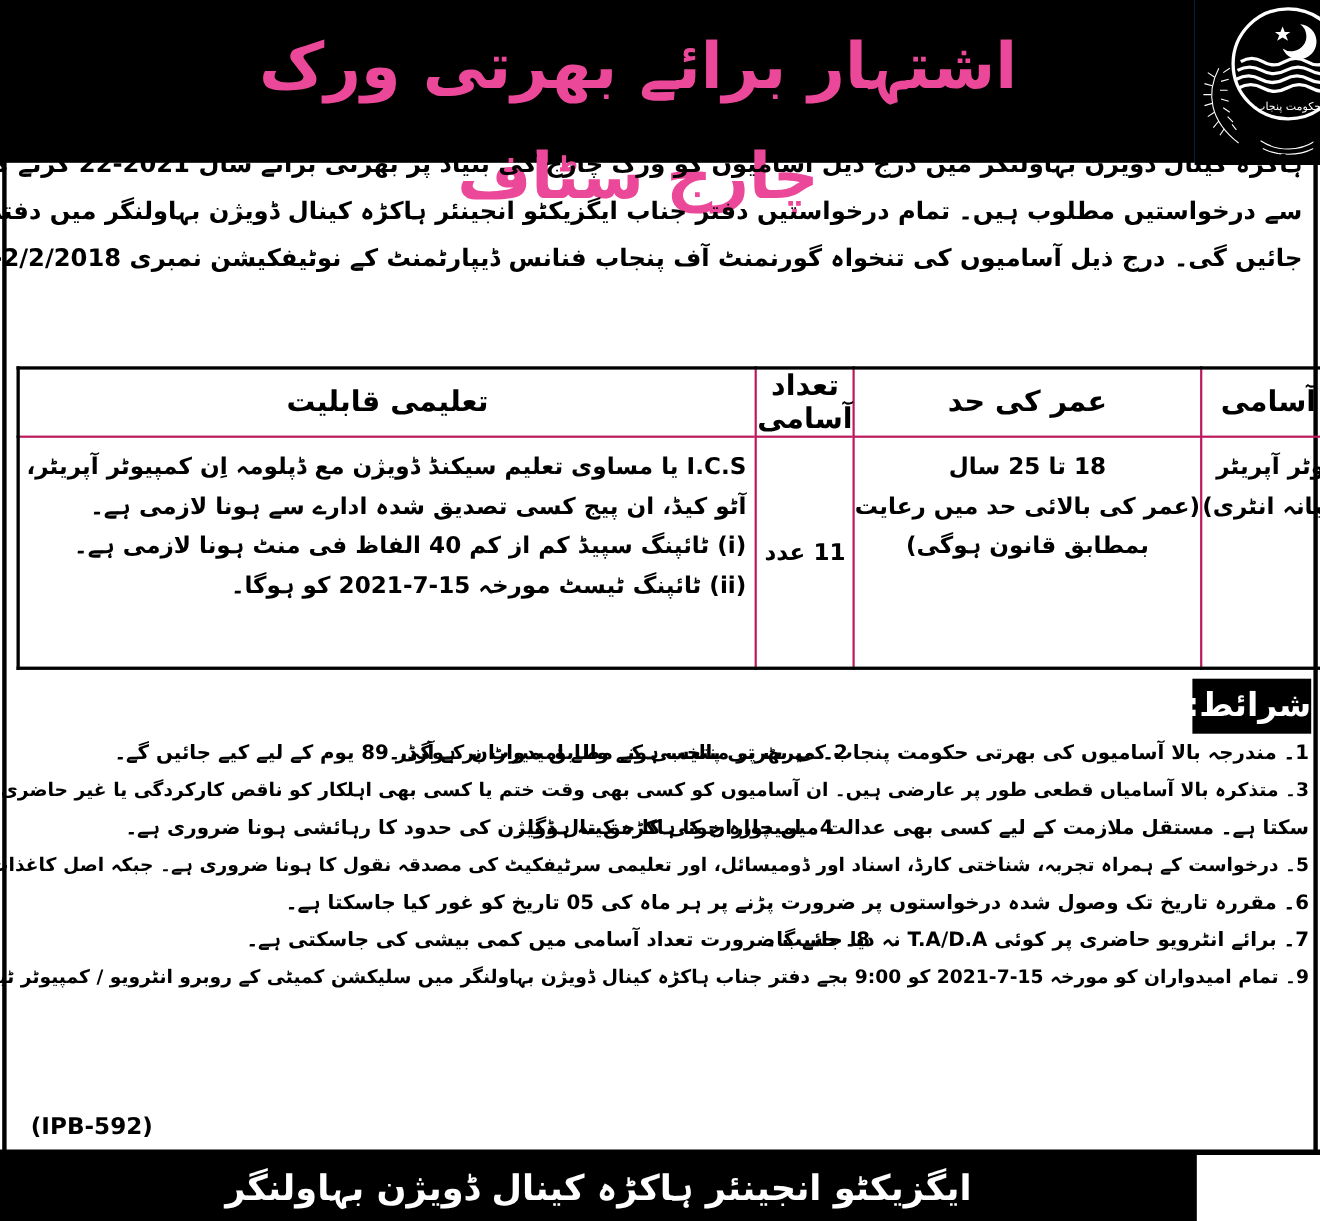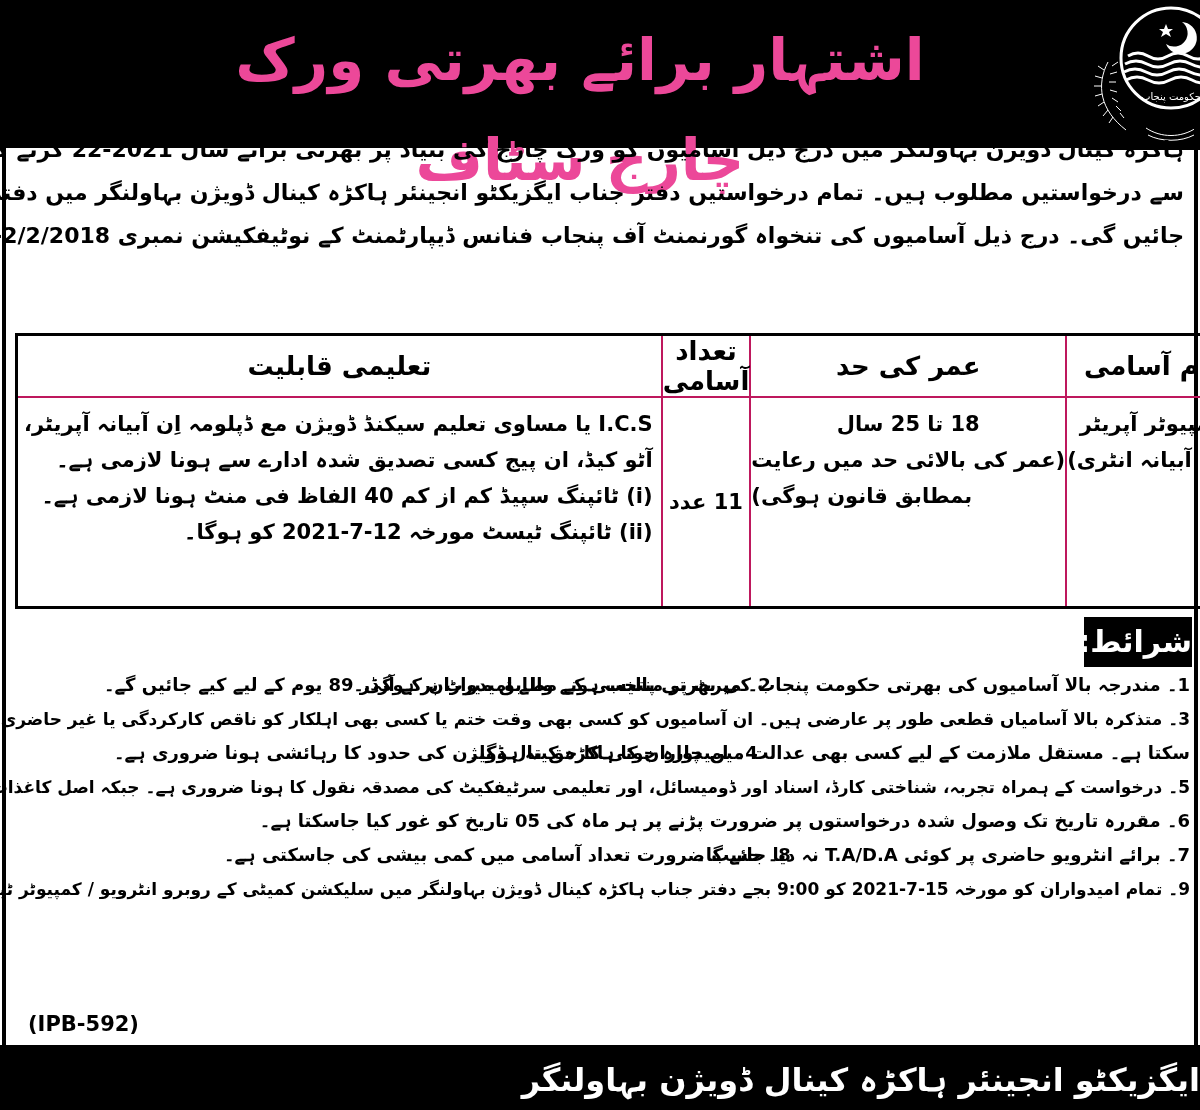--- a/index.html
+++ b/index.html
@@ -74,23 +74,23 @@
   .cond-row { position: relative; height: 34px; white-space: nowrap; }
   .cond-row .right { position: absolute; right: 0; top: 0; }
   .cond-row .left { position: absolute; right: auto; left: 90px; top: 0; text-align: right; }
 
   .ref-code {
     position: absolute; left: 28px; top: 1012px;
     font-size: 21px; font-weight: bold; direction: ltr;
   }
 
   .footer {
-    position: absolute; left: 0; top: 1050px; width: 1200px; height: 60px;
+    position: absolute; left: 0; top: 1050px; width: 1088px; height: 60px;
     background: #000; color: #fff;
-    direction: rtl; 
+    direction: rtl; text-align: center;
     font-size: 32px; font-weight: bold; line-height: 60px;
   }
   .footer-rule { position: absolute; left: 0; top: 1045px; width: 1200px; height: 5px; background: #000; }
 </style>
 </head>
 <body>
 
 <div class="page">
 
   <div class="header">
@@ -150,28 +150,28 @@
     <tbody>
       <tr>
 
         <td>
           <span class="qual-line" style="text-align:center;">کمپیوٹر آپریٹر</span>
           <span class="qual-line" style="text-align:center;">(ای آبیانہ انٹری)</span>
         </td>
         <td>
           <span class="qual-line" style="text-align:center;">18 تا 25 سال</span>
           <span class="qual-line" style="text-align:center;">(عمر کی بالائی حد میں رعایت</span>
-          <span class="qual-line" style="text-align:left;">بمطابق قانون ہوگی)</span>
+          <span class="qual-line" style="text-align:center;">بمطابق قانون ہوگی)</span>
         </td>
         <td class="count-cell"><span>11 عدد</span></td>
         <td class="qual-cell">
-          <span class="qual-line">I.C.S یا مساوی تعلیم سیکنڈ ڈویژن مع ڈپلومہ اِن آبیانہ آپریٹر،</span>
+          <span class="qual-line">I.C.S یا مساوی تعلیم سیکنڈ ڈویژن مع ڈپلومہ اِن کمپیوٹر آپریٹر،</span>
           <span class="qual-line">آٹو کیڈ، ان پیج کسی تصدیق شدہ ادارے سے ہونا لازمی ہے۔</span>
           <span class="qual-line">(i) ٹائپنگ سپیڈ کم از کم 40 الفاظ فی منٹ ہونا لازمی ہے۔</span>
-          <span class="qual-line">(ii) ٹائپنگ ٹیسٹ مورخہ 12-7-2021 کو ہوگا۔</span>
+          <span class="qual-line">(ii) ٹائپنگ ٹیسٹ مورخہ 15-7-2021 کو ہوگا۔</span>
         </td>
       </tr>
     </tbody>
   </table>
 
   <div class="conditions-heading">شرائط:۔</div>
 
   <div class="conditions">
     <div class="cond-row">
       <span class="right">1۔ مندرجہ بالا آسامیوں کی بھرتی حکومت پنجاب کی بھرتی پالیسی کے مطابق میرٹ پر ہوگی۔</span>

